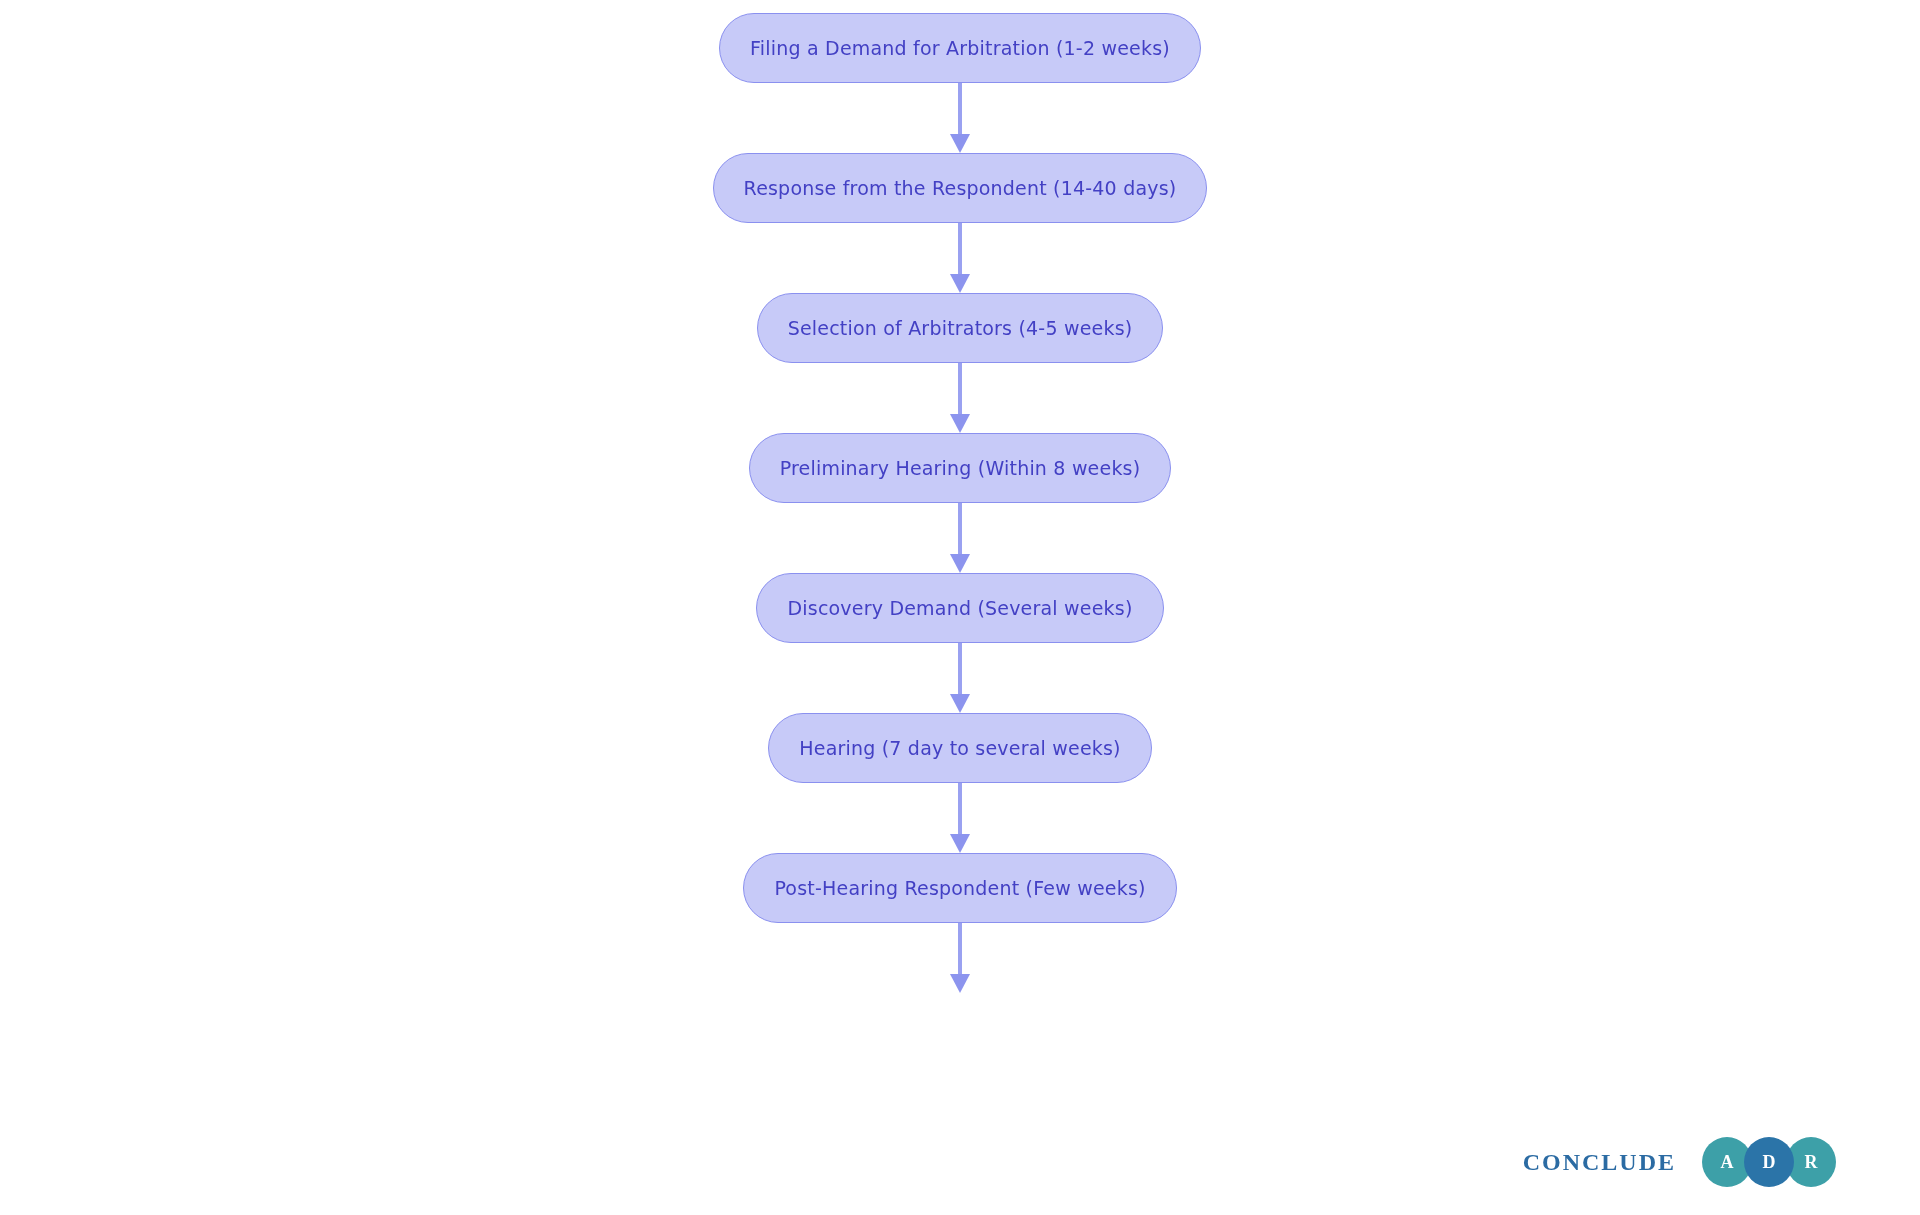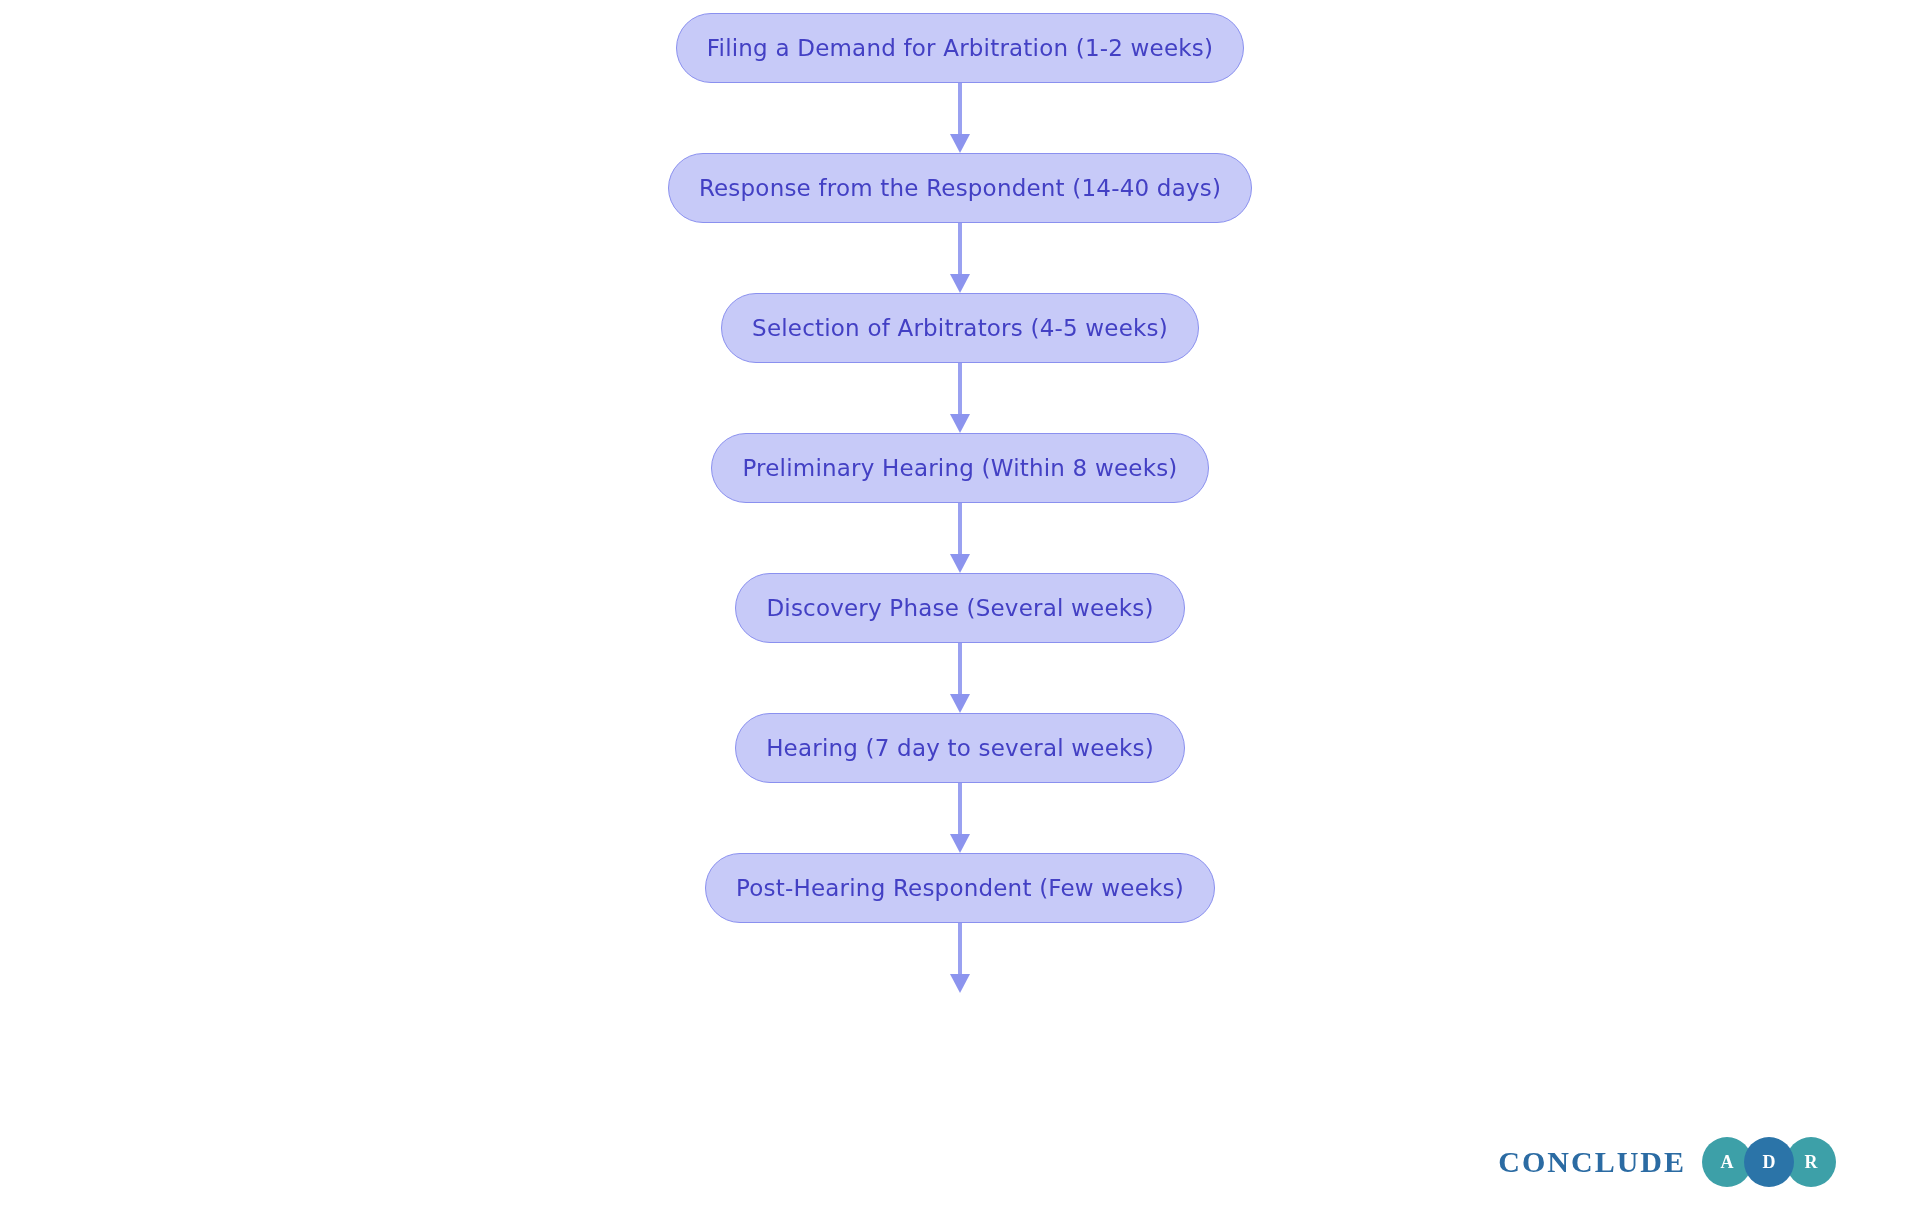--- a/index.html
+++ b/index.html
@@ -27,21 +27,21 @@
   .node {
     height: 70px;
     display: flex;
     align-items: center;
     justify-content: center;
     padding: 0 30px;
     background: #c7caf8;
     border: 1.5px solid #8a90ef;
     border-radius: 35px;
     color: #4340c4;
-    font-size: 23px;
+    font-size: 19px;
     letter-spacing: 0.2px;
     white-space: nowrap;
   }
   .arrow {
     height: 70px;
     width: 22px;
     display: flex;
     flex-direction: column;
     align-items: center;
   }
@@ -60,24 +60,24 @@
   .logo {
     position: absolute;
     right: 84px;
     bottom: 28px;
     display: flex;
     align-items: center;
   }
   .wordmark {
     font-family: "Liberation Serif", "DejaVu Serif", serif;
     font-weight: bold;
-    font-size: 30px;
+    font-size: 24px;
     letter-spacing: 2px;
     color: #2b6ba3;
-    margin-right: 16px;
+    margin-right: 26px;
     line-height: 50px;
   }
   .badges { display: flex; align-items: center; }
   .badge {
     width: 50px;
     height: 50px;
     border-radius: 50%;
     display: flex;
     align-items: center;
     justify-content: center;
@@ -119,21 +119,21 @@
       <div class="head"></div>
     </div>
 
     <div class="node">Preliminary Hearing (Within 8 weeks)</div>
 
     <div class="arrow">
       <div class="shaft"></div>
       <div class="head"></div>
     </div>
 
-    <div class="node">Discovery Phase (Several weeks)</div>
+    <div class="node">Discovery Demand (Several weeks)</div>
 
     <div class="arrow">
       <div class="shaft"></div>
       <div class="head"></div>
     </div>
 
     <div class="node">Hearing (7 day to several weeks)</div>
 
     <div class="arrow">
       <div class="shaft"></div>

